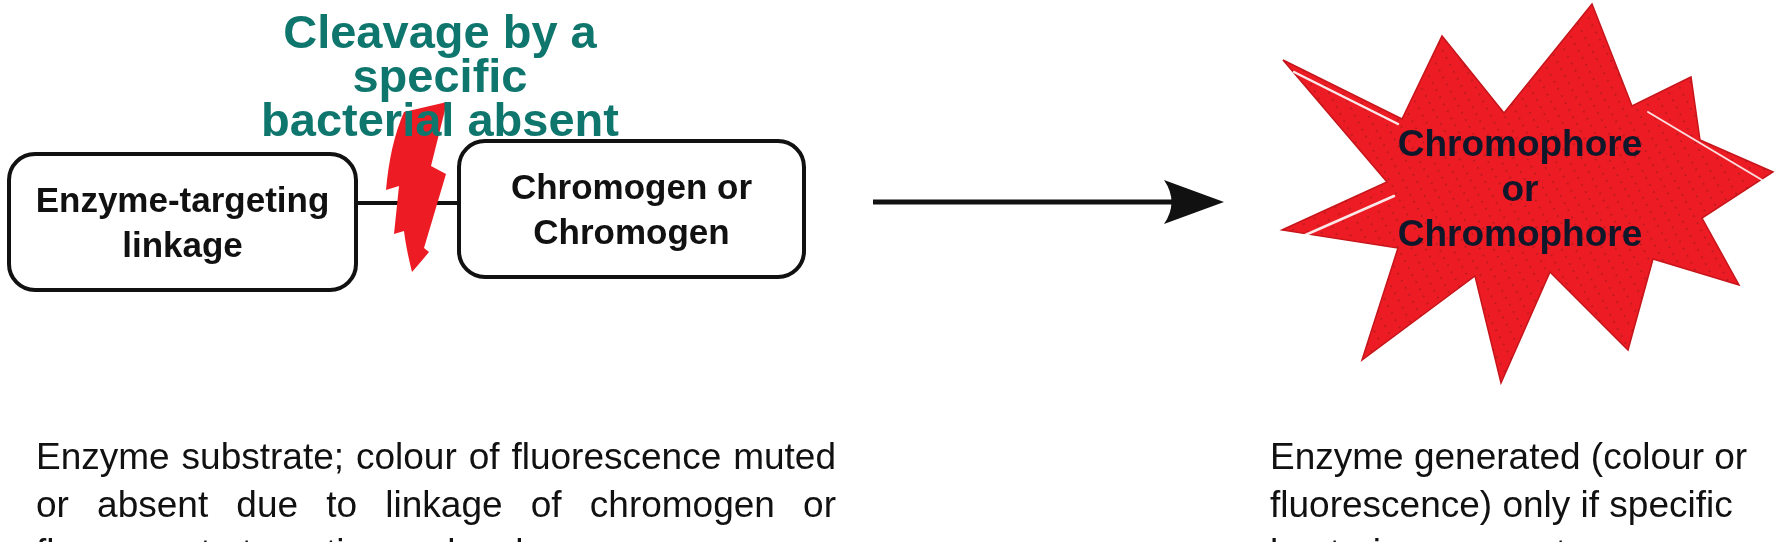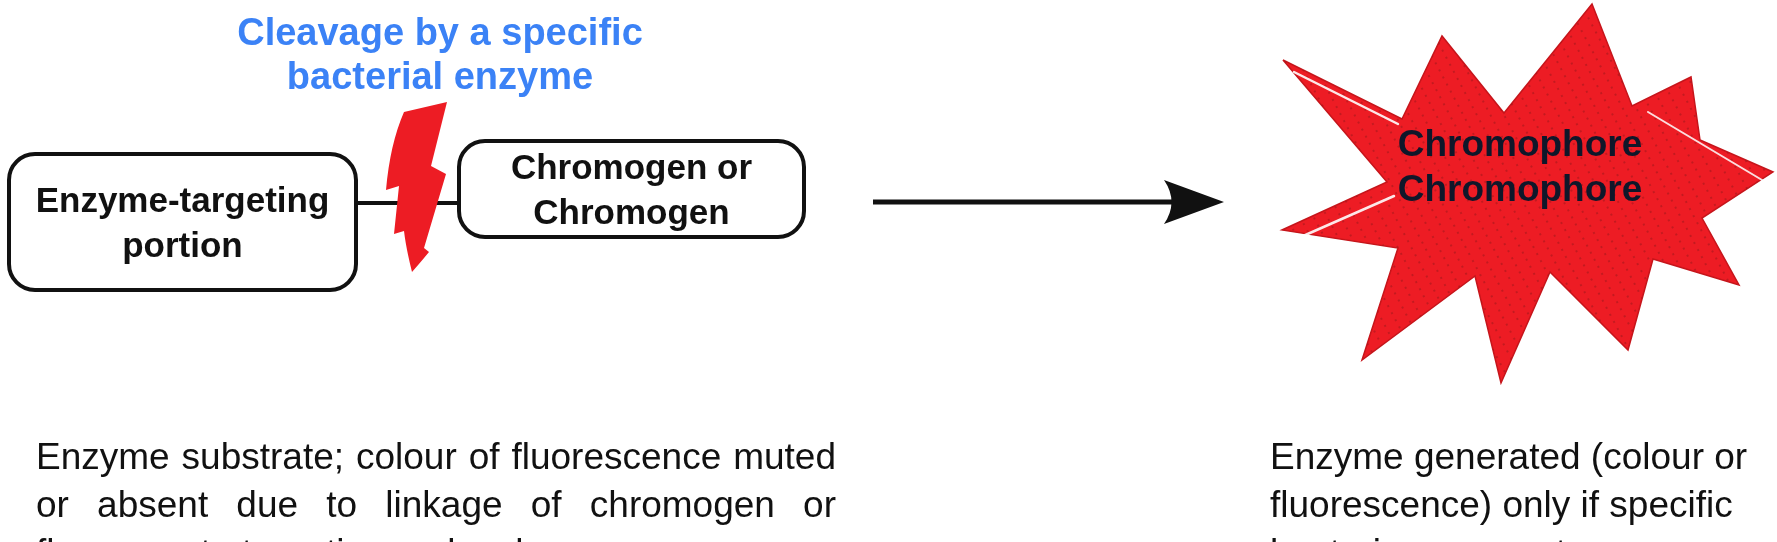--- a/index.html
+++ b/index.html
@@ -21,43 +21,43 @@
     top: 0;
     width: 1777px;
     height: 542px;
   }
   .title {
     position: absolute;
     left: 190px;
     top: 10px;
     width: 500px;
     text-align: center;
-    color: #3b82f6;
-    font-size: 38px;
+    color: #0f766e;
+    font-size: 47px;
     font-weight: 700;
     line-height: 44px;
   }
   .mol-box {
     position: absolute;
     box-sizing: border-box;
     border: 4px solid #111111;
     border-radius: 28px;
     background: #ffffff;
     display: flex;
     flex-direction: column;
     align-items: center;
     justify-content: center;
     text-align: center;
     font-size: 35px;
     font-weight: 700;
     color: #111111;
     line-height: 45px;
   }
   .mol-box.left-box  { left: 7px;   top: 142px; width: 351px; height: 140px; margin-top: 10px; }
-  .mol-box.right-box { left: 457px; top: 139px; width: 349px; height: 100px; }
+  .mol-box.right-box { left: 457px; top: 139px; width: 349px; height: 140px; }
   .burst-text {
     position: absolute;
     left: 1320px;
     top: 121px;
     width: 400px;
     text-align: center;
     color: #0f172a;
     font-size: 37px;
     font-weight: 700;
     line-height: 45px;
@@ -107,35 +107,36 @@
       <line x1="1294" y1="240" x2="1394" y2="196" stroke="#ffffff" stroke-width="2.5" stroke-linecap="round" opacity="0.9"></line>
       <line x1="1648" y1="112" x2="1762" y2="180" stroke="#ffffff" stroke-width="2" stroke-linecap="round" opacity="0.85"></line>
     </g>
 
     <path d="M 404 112 L 447 102 L 431 166 L 446 174 L 424 248 L 429 252 Q 420 263 412 272
          Q 406 248 404 231 L 394 234 L 399 186 L 386 190 Q 390 144 404 112 Z" fill="#ED1C24"></path>
   </svg>
 
   <div class="title">
     <div>Cleavage by a specific</div>
-    <div>bacterial enzyme</div>
+    <div>bacterial absent</div>
   </div>
 
   <div class="mol-box left-box">
     <div>Enzyme-targeting</div>
-    <div>portion</div>
+    <div>linkage</div>
   </div>
 
   <div class="mol-box right-box">
     <div>Chromogen or</div>
     <div>Chromogen</div>
   </div>
 
   <div class="burst-text">
     <div>Chromophore</div>
+    <div>or</div>
     <div>Chromophore</div>
   </div>
 
   <p class="caption caption-left"><span class="lead">Enzyme substrate</span><span>; colour of fluorescence muted or absent due to linkage of chromogen or fluorogen to targeting molecule</span></p>
 
   <p class="caption caption-right"><span class="lead">Enzyme generated</span><span> (colour or fluorescence) only if specific bacterium present</span></p>
 
 </div>
 
 </body></html>

